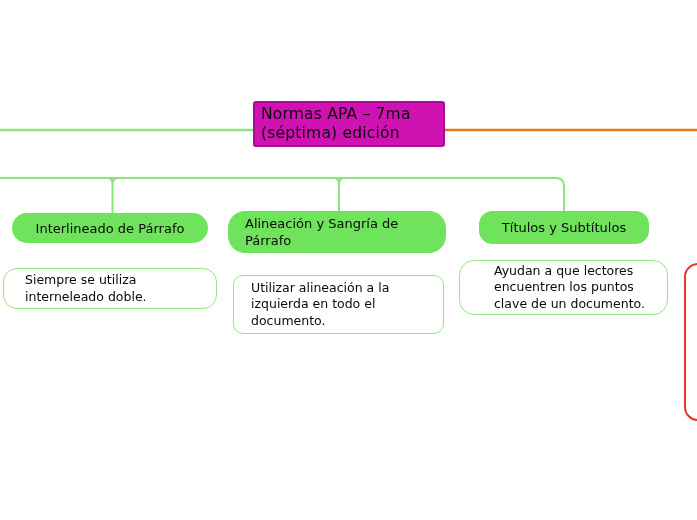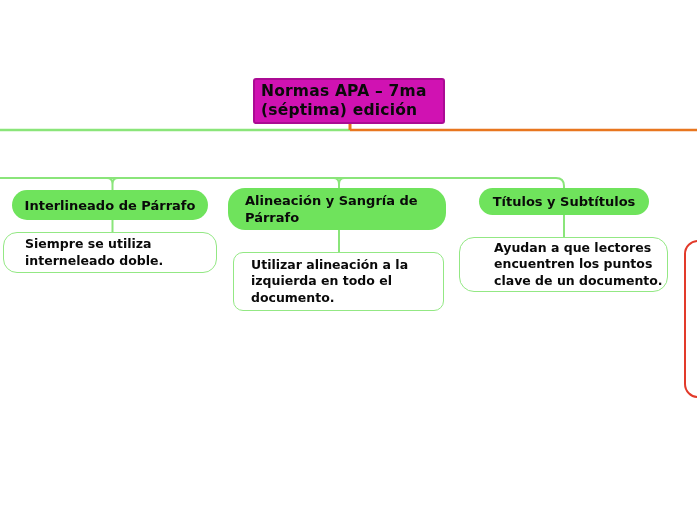--- a/index.html
+++ b/index.html
@@ -18,21 +18,22 @@
   svg.lines {
     position: absolute;
     left: 0; top: 0;
     z-index: 1;
   }
   .node {
     position: absolute;
     z-index: 2;
     box-sizing: border-box;
     color: #0a0a0a;
-    font-weight: bold;
+    font-weight: normal;
+    margin-top: 23px;
   }
   .title-box {
     left: 253px; top: 78px;
     width: 192px; height: 46px;
     background: #d012b2;
     border: 2px solid #ab0b94;
     border-radius: 3px;
     font-size: 15.5px;
     line-height: 19px;
     padding: 2px 4px 0 6px;
@@ -55,36 +56,36 @@
   .pill.p2 {
     left: 228px; top: 188px;
     width: 218px; height: 42px;
     border-radius: 17px;
     padding-left: 17px;
     justify-content: center;
     text-align: left;
   }
   .pill.p3 {
     left: 479px; top: 188px;
-    width: 170px; height: 27px;
+    width: 170px; height: 33px;
     border-radius: 13.5px;
     justify-content: center;
     text-align: center;
   }
   .note {
     background: #ffffff;
     border: 1.5px solid #93e884;
     display: flex;
     align-items: center;
     font-size: 12.5px;
     line-height: 16.5px;
     text-align: left;
   }
   .note.n1 {
-    left: 3px; top: 232px;
+    left: 3px; top: 245px;
     width: 214px; height: 41px;
     border-radius: 14px;
     padding-left: 21px;
   }
   .note.n2 {
     left: 233px; top: 252px;
     width: 211px; height: 59px;
     border-radius: 10px;
     padding-left: 17px;
   }

